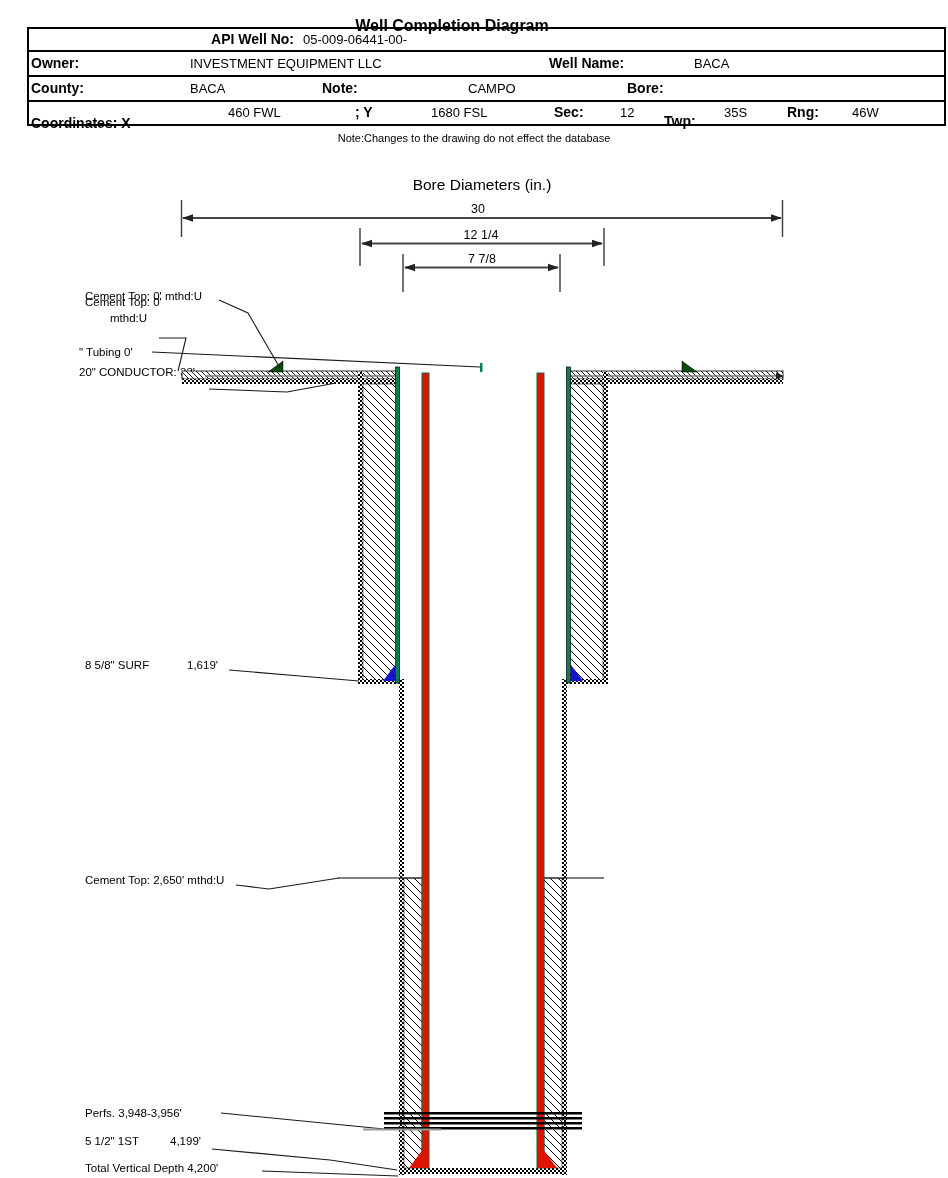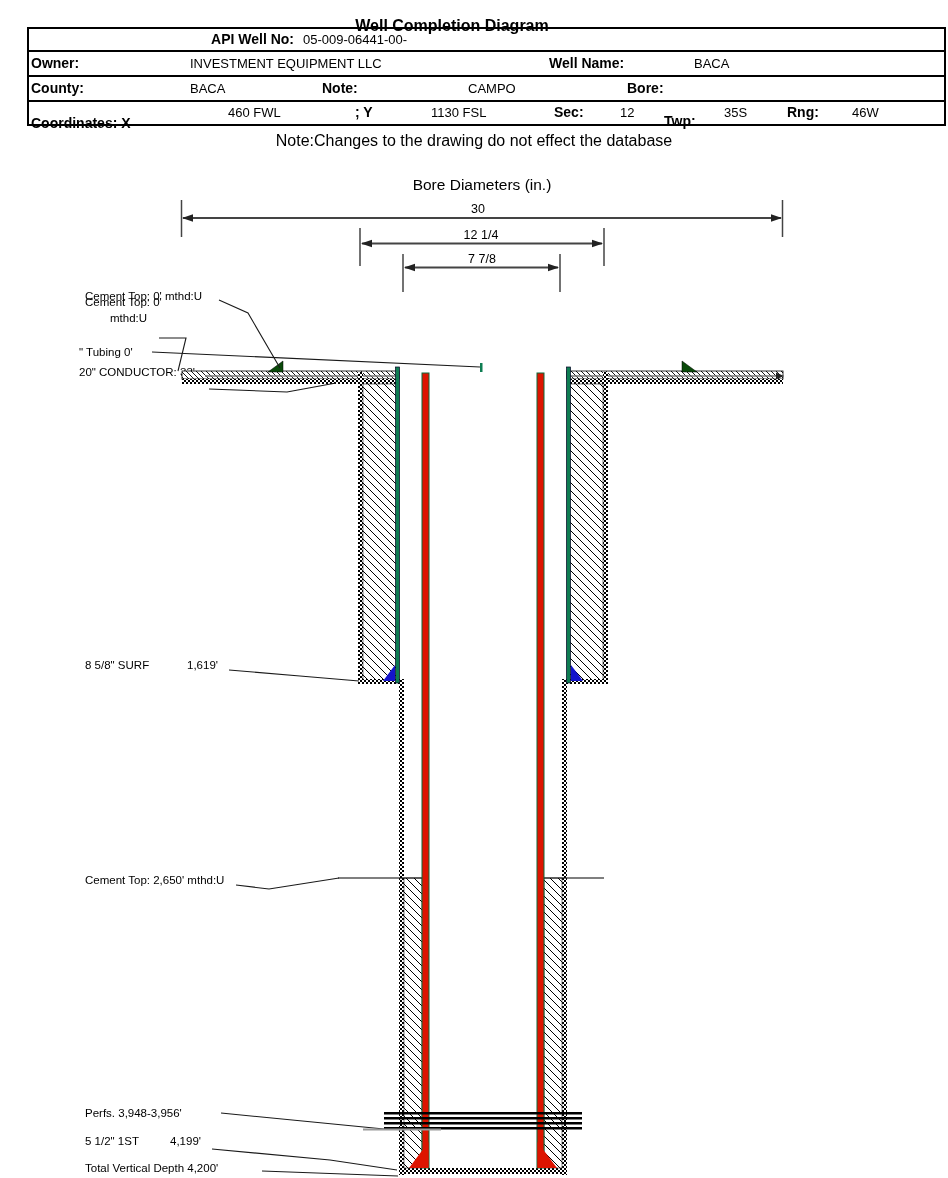--- a/index.html
+++ b/index.html
@@ -4,21 +4,21 @@
 <style>
   html,body{margin:0;padding:0;background:#fff;}
   #page{position:relative;width:948px;height:1178px;background:#fff;
         font-family:"Liberation Sans",sans-serif;color:#000;overflow:hidden;}
   .abs{position:absolute;white-space:nowrap;}
   #doc-title{top:4px;left:0;width:904px;text-align:center;font-size:16px;font-weight:bold;margin-top:13px;}
   #header-box{left:27px;top:27px;width:919px;height:99px;border:2px solid #000;box-sizing:border-box;}
   .hline{position:absolute;left:0;width:100%;height:2px;background:#000;}
   .lbl{font-size:14px;font-weight:bold;height:19px;line-height:19px;}
   .val{font-size:13px;height:19px;line-height:19px;}
-  #note-line{top:132px;left:0;width:948px;text-align:center;font-size:16px;}
+  #note-line{top:132px;left:0;width:948px;text-align:center;font-size:11px;}
   #schematic-svg{position:absolute;left:0;top:0;}
   text{font-family:"Liberation Sans",sans-serif;fill:#000;}
   .ann{font-size:11.5px;}
   .dimtxt{font-size:12.5px;}
 </style>
 </head>
 <body>
 
 <div id="page">
 
@@ -41,21 +41,21 @@
   <span class="abs lbl" style="top:79px;left:31px">County:</span>
   <span class="abs val" style="top:79px;left:190px">BACA</span>
   <span class="abs lbl" style="top:79px;left:322px">Note:</span>
   <span class="abs val" style="top:79px;left:468px">CAMPO</span>
   <span class="abs lbl" style="top:79px;left:627px">Bore:</span>
   <span class="abs val" style="top:79px;left:700px"></span>
 
   <span class="abs lbl" style="top:114px;left:31px">Coordinates: X</span>
   <span class="abs val" style="top:103px;left:228px">460 FWL</span>
   <span class="abs lbl" style="top:103px;left:355px">; Y</span>
-  <span class="abs val" style="top:103px;left:431px">1130 FSL</span>
+  <span class="abs val" style="top:103px;left:431px">1680 FSL</span>
   <span class="abs lbl" style="top:103px;left:554px">Sec:</span>
   <span class="abs val" style="top:103px;left:620px">12</span>
   <span class="abs lbl" style="top:112px;left:664px">Twp:</span>
   <span class="abs val" style="top:103px;left:724px">35S</span>
   <span class="abs lbl" style="top:103px;left:787px">Rng:</span>
   <span class="abs val" style="top:103px;left:852px">46W</span>
 
   <div id="note-line" class="abs">Note:Changes to the drawing do not effect the database</div>
 
   <svg id="schematic-svg" width="948" height="1178" viewBox="0 0 948 1178">

